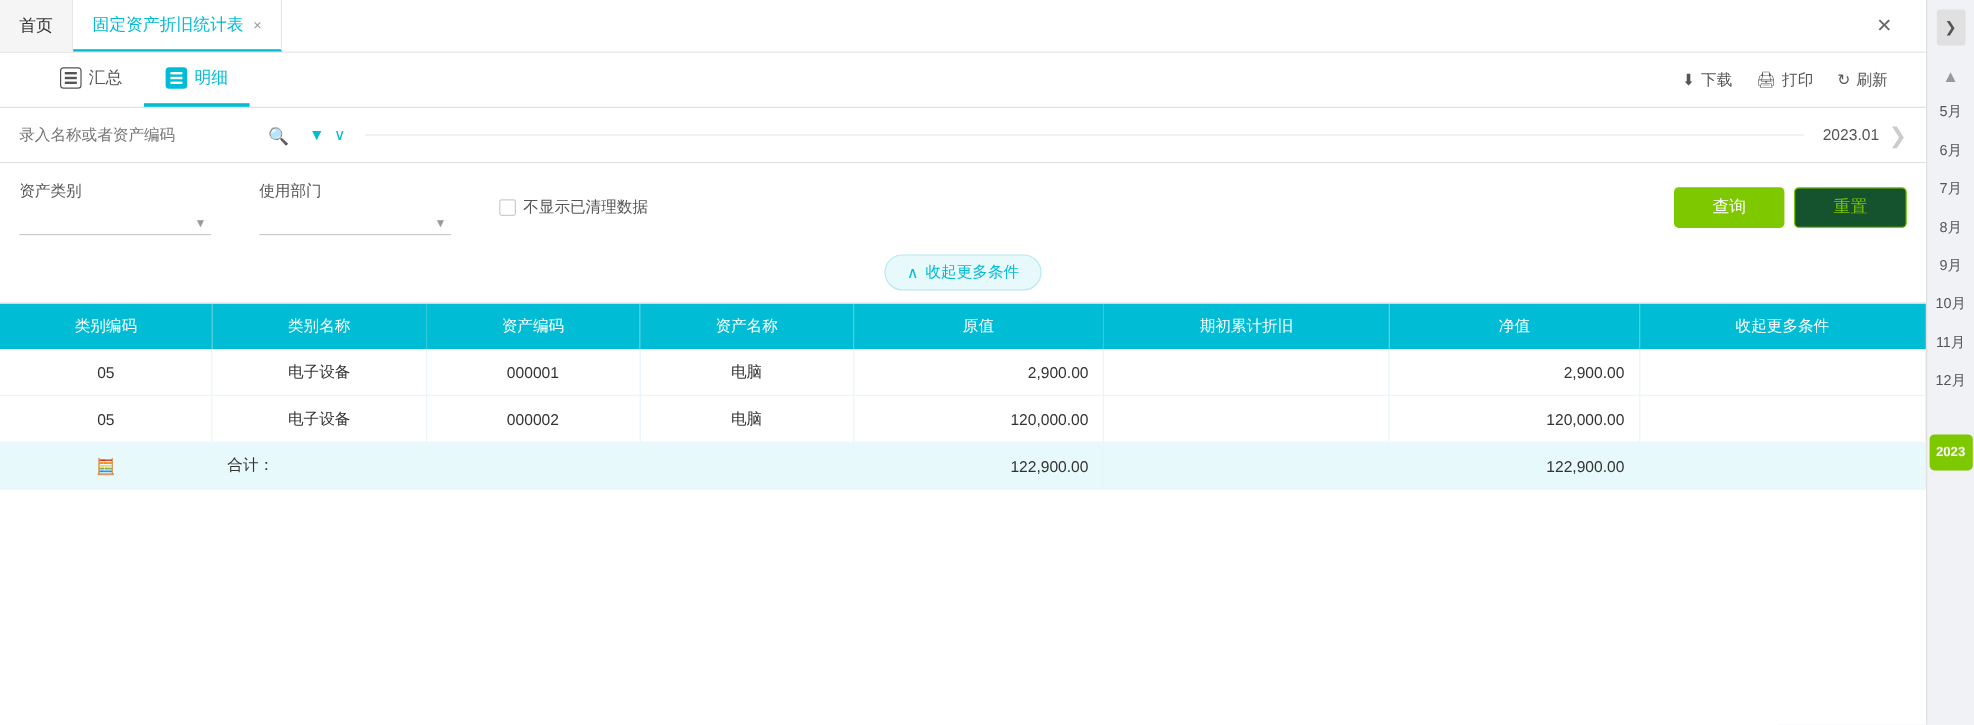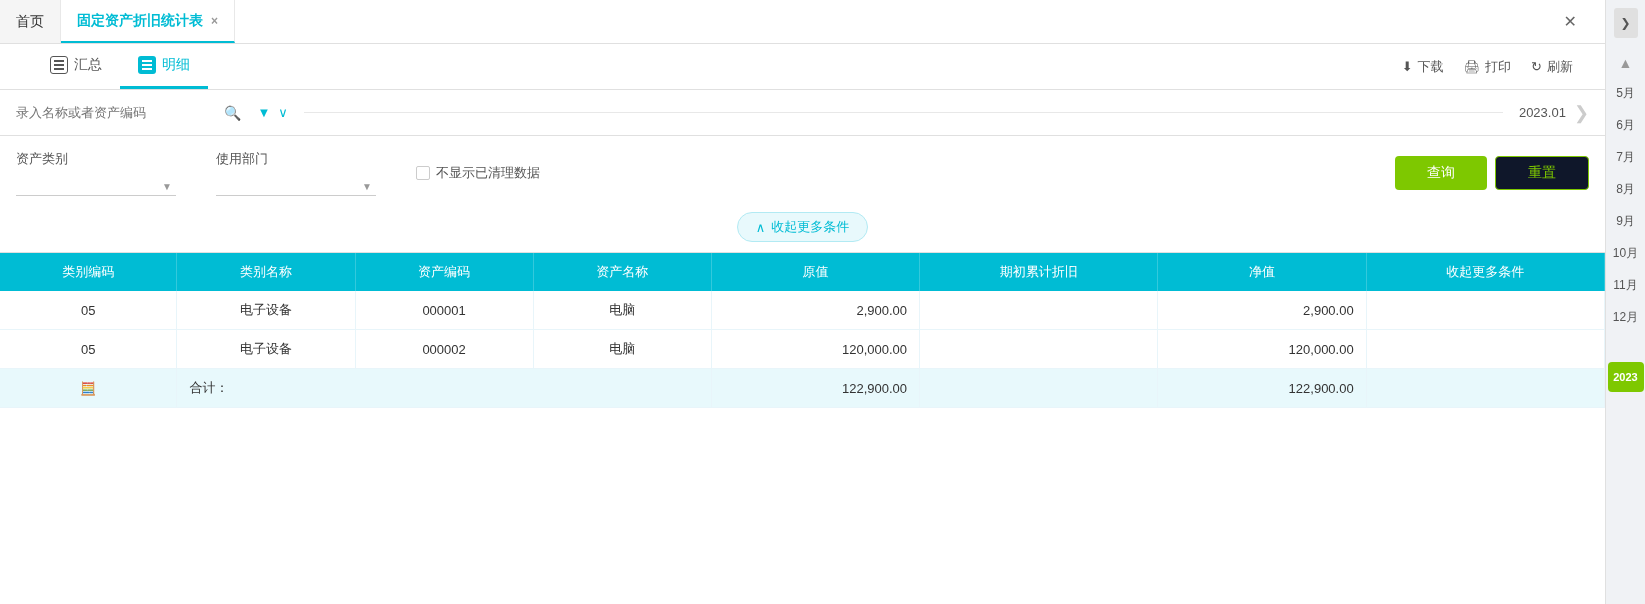--- a/index.html
+++ b/index.html
@@ -45,21 +45,21 @@
 
     .tab-item.home {
       color: #333;
       background: #f5f5f5;
     }
 
     .tab-item.active {
       background: #fff;
       color: #00bcd4;
       border-bottom: 2px solid #00bcd4;
-      font-weight: 700;
+      font-weight: 400;
     }
 
     .tab-close {
       margin-left: 8px;
       color: #999;
       font-size: 12px;
       cursor: pointer;
     }
 
     .window-close {
@@ -251,21 +251,21 @@
       color: #fff;
       border: none;
       border-radius: 4px;
       padding: 8px 32px;
       font-size: 14px;
       cursor: pointer;
       margin-left: auto;
     }
 
     .reset-btn {
-      background: #0f172a;
+      background: #14532d;
       color: #7ec800;
       border: 1px solid #7ec800;
       border-radius: 4px;
       padding: 7px 32px;
       font-size: 14px;
       cursor: pointer;
       margin-left: auto;
     }
 
     .filter-buttons {

